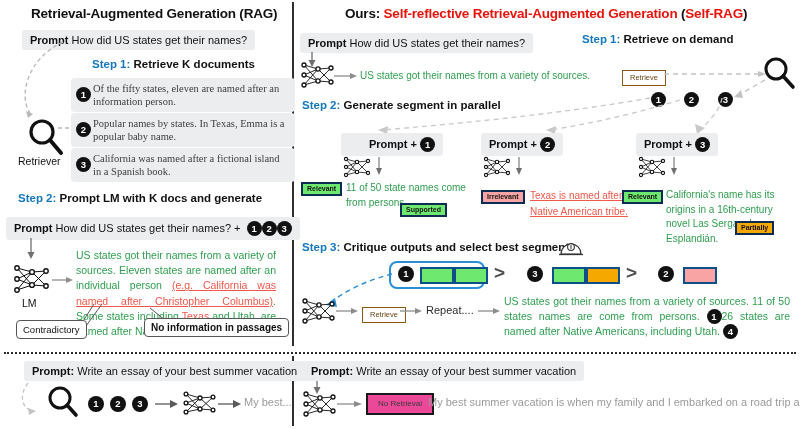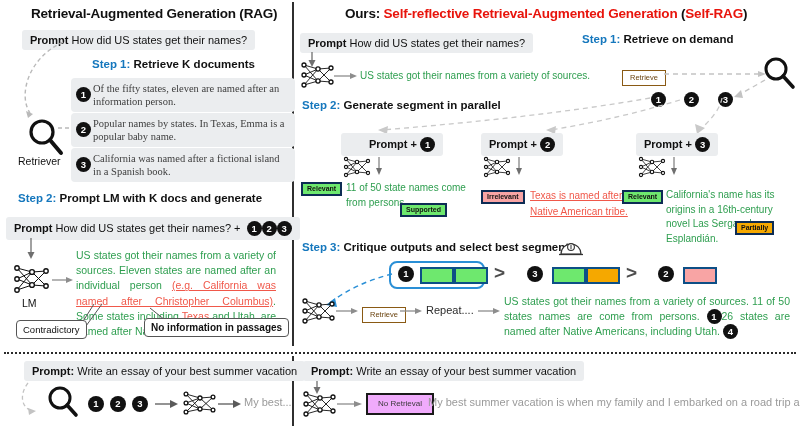--- a/index.html
+++ b/index.html
@@ -52,21 +52,21 @@
          font-weight:bold;color:#111;padding:1px 4px;line-height:1.2;
          text-align:center;}
   .b-green{background:#6ee86e;}
   .b-red{background:#f8a4a4;}
   .b-orange{background:#f5a800;}
 
   
   .tag-ret{display:inline-block;border:1.5px solid #8a5a14;color:#6b4410;
            background:#fff;font-size:7.5px;padding:3px 7px;line-height:1;}
   .tag-nret{display:inline-block;border:2px solid #1a1a1a;color:#3a3a3a;
-            background:#f0abfc;font-size:8px;padding:5px 10px;line-height:1;}
+            background:#ec4899;font-size:8px;padding:5px 10px;line-height:1;}
 
   
   .chip{display:inline-block;width:30px;height:13px;border:2px solid #0d4f86;}
   .c-green{background:#6ee86e;}
   .c-orange{background:#f5a800;}
   .c-red{background:#f8a4a4;}
   .gt{font-size:19px;font-weight:bold;color:#4e4e4e;line-height:1;font-family:"Liberation Sans",sans-serif;}
   .sel-box{position:absolute;border:2px solid #2a8fd6;border-radius:8px;}
 
   .lbl{font-size:10.5px;color:#111;}

